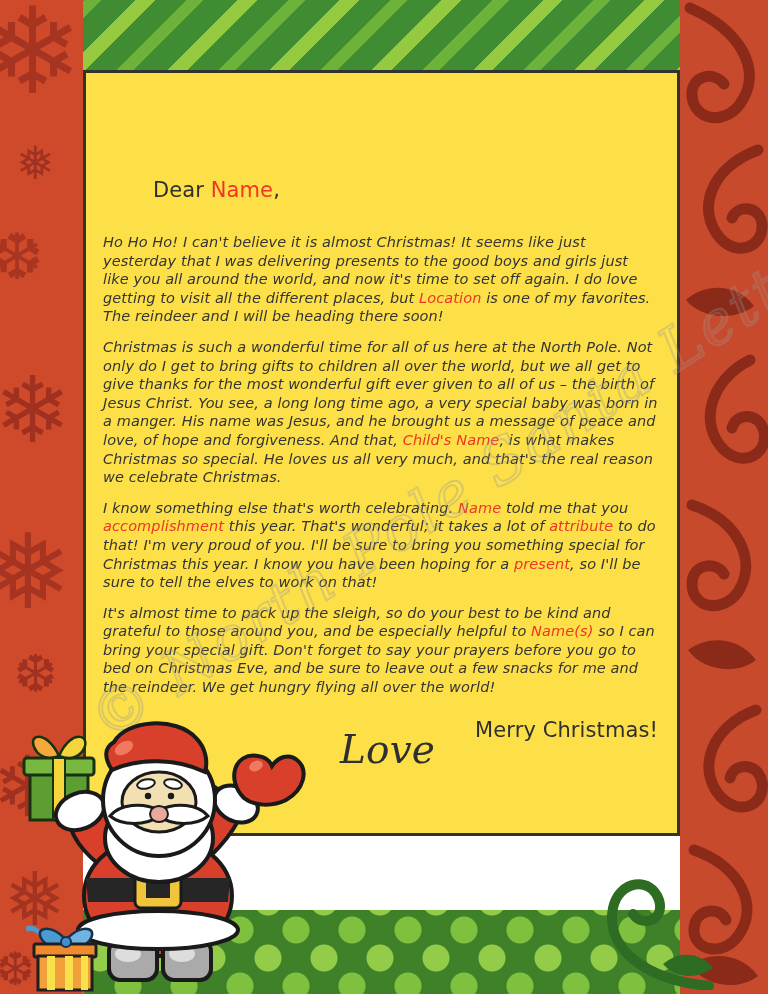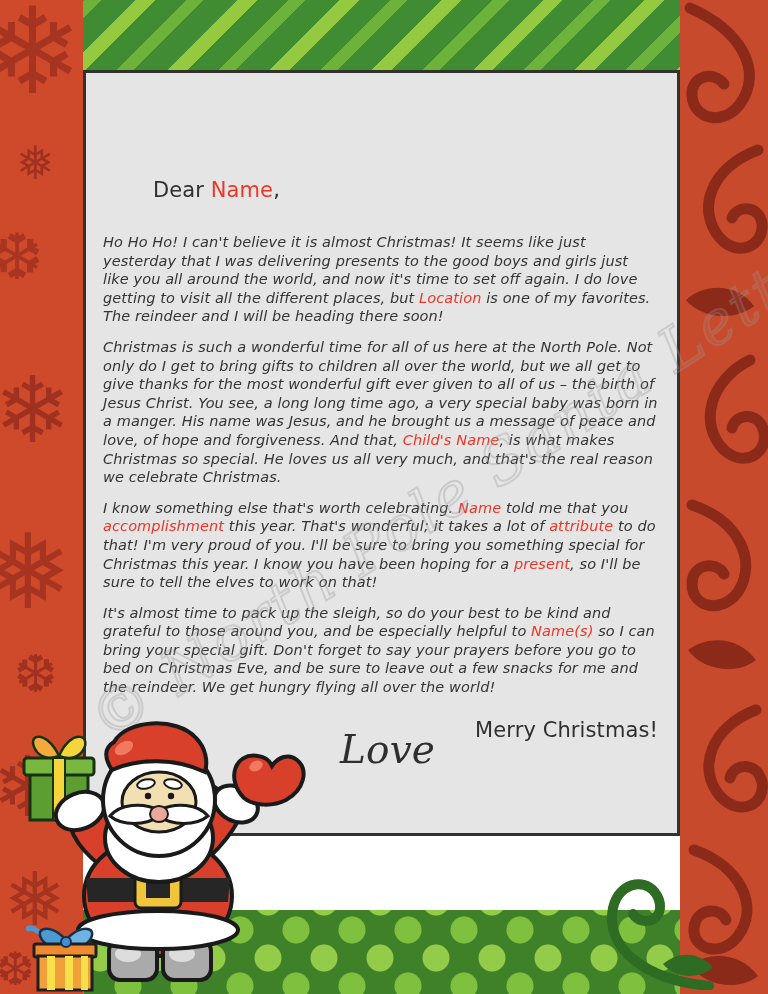--- a/index.html
+++ b/index.html
@@ -21,21 +21,21 @@
   .band-left{position:absolute;left:0;top:0;width:83px;height:994px;z-index:2;
     background:#cf4a2a;overflow:visible;}
   .band-left .sf{position:absolute;line-height:1;color:#a03120;
     font-family:"DejaVu Sans",sans-serif;pointer-events:none;}
   .band-right{position:absolute;left:680px;top:0;width:88px;height:994px;z-index:2;
     background:#c84a2c;overflow:hidden;}
   .green-flourish{position:absolute;left:585px;top:868px;z-index:2;}
 
   
   .panel{position:absolute;left:83px;top:70px;width:597px;height:766px;
-    background:#e5e5e5;border:3px solid #33332e;box-sizing:border-box;z-index:3;}
+    background:#fde047;border:3px solid #33332e;box-sizing:border-box;z-index:3;}
   .content{position:absolute;left:17px;right:19px;top:104px;
     color:#343434;font-size:14.5px;line-height:18.6px;letter-spacing:.1px;}
   .salutation{font-size:21px;line-height:26px;margin:0 0 30px 50px;color:#2f2f2f;}
   .content p{margin:0 0 12px 0;font-style:italic;}
   .placeholder{color:#ee3526;}
   .closing{margin-top:24px;text-align:right;padding-left:34px;
     font-size:21px;color:#2f2f2f;}
   .signoff{margin-top:8px;text-align:center;padding-left:44px;
     font-size:29px;color:#2f2f2f;}
   .signature{margin-top:2px;text-align:center;padding-left:14px;

